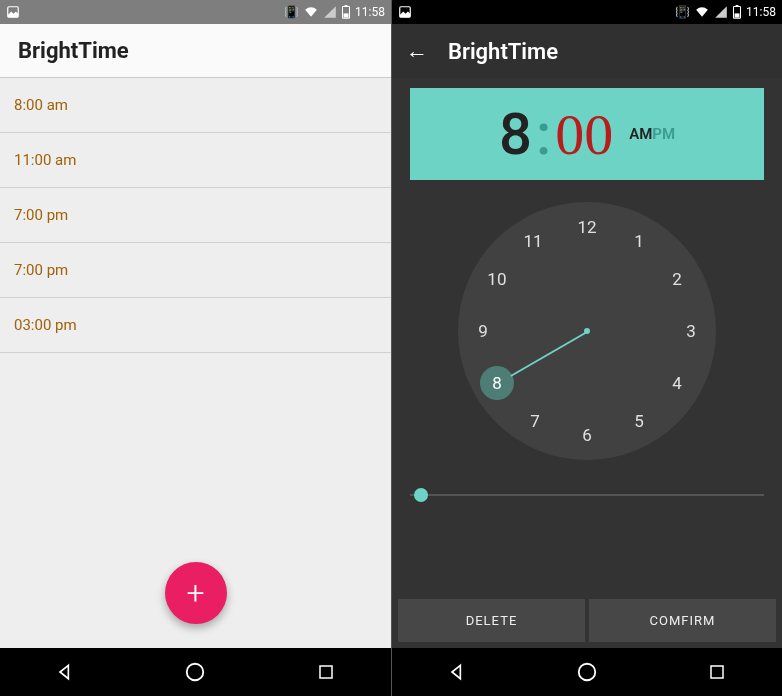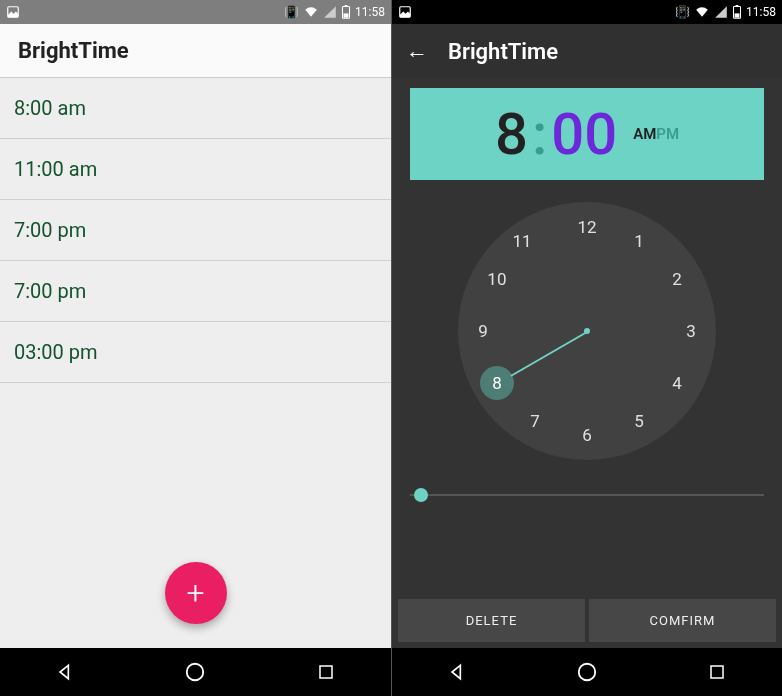--- a/index.html
+++ b/index.html
@@ -13,39 +13,39 @@
   .status-bar { height: 24px; background: #7e7e7e; display: flex; align-items: center; justify-content: space-between; padding: 0 6px; color: #fff; font-size: 12px; }
   .phone.right .status-bar { background: #000; }
   .status-left, .status-right { display: flex; align-items: center; gap: 4px; }
   .status-right span, .status-left span { display: inline-flex; align-items: center; }
 
   
   .appbar-light { background: #fafafa; padding: 14px 18px; font-size: 22px; font-weight: 700; color: #222; border-bottom: 1px solid #ccc; }
 
   
   .time-list { flex: 1; background: #eeeeee; }
-  .time-item { padding: 18px 14px; font-size: 20px; color: #14532d; border-bottom: 1px solid #d0d0d0; }
+  .time-item { padding: 18px 14px; font-size: 15px; color: #a16207; border-bottom: 1px solid #d0d0d0; }
 
   
   .fab { position: absolute; bottom: 72px; left: 50%; transform: translateX(-50%); width: 62px; height: 62px; border-radius: 50%; background: #e91e63; box-shadow: 0 4px 8px rgba(0,0,0,.3); display: flex; align-items: center; justify-content: center; color: #fff; font-size: 32px; font-weight: 300; }
 
   
   .navbar { height: 48px; background: #000; display: flex; align-items: center; justify-content: space-around; color: #fff; }
   .nav-icon { width: 22px; height: 22px; display: inline-flex; align-items: center; justify-content: center; }
 
   
   .appbar-dark { background: #303030; padding: 14px 14px; display: flex; align-items: center; gap: 20px; color: #fff; }
   .appbar-dark .title { font-size: 22px; font-weight: 600; }
   .back-arrow { font-size: 22px; }
 
   
   .time-display { margin: 10px 18px 0 18px; background: #6dd3c5; height: 92px; display: flex; align-items: center; justify-content: center; gap: 10px; position: relative; }
   .time-digits { font-size: 58px; font-weight: 500; color: #222; display: flex; align-items: center; }
   .time-digits .colon { color: #3a9c90; margin: 0 4px; }
-  .time-digits .minute { color: #6d28d9; }
+  .time-digits .minute { color: #b91c1c; font-family: Liberation Serif, serif; }
   .ampm { display: flex; flex-direction: row; font-size: 15px; font-weight: 600; margin-left: 6px; }
   .ampm .active { color: #222; }
   .ampm .inactive { color: #3a9c90; }
 
   
   .clock-wrap { display: flex; justify-content: center; margin-top: 22px; }
   .clock { width: 258px; height: 258px; border-radius: 50%; background: #414141; position: relative; }
   .clock-num { position: absolute; width: 28px; height: 28px; margin-left: -14px; margin-top: -14px; display: flex; align-items: center; justify-content: center; color: #e0e0e0; font-size: 17px; }
   .clock-center { position: absolute; left: 50%; top: 50%; width: 6px; height: 6px; margin-left: -3px; margin-top: -3px; border-radius: 50%; background: #6dd3c5; }
   .clock-hand { position: absolute; left: 50%; top: 50%; width: 88px; height: 2px; background: #6dd3c5; transform-origin: 0 50%; }
@@ -194,21 +194,21 @@
           <div class="clock-num" style="left: 219.067px; top: 77px;">2</div>
           <div class="clock-num" style="left: 233px; top: 129px;">3</div>
           <div class="clock-num" style="left: 219.067px; top: 181px;">4</div>
           <div class="clock-num" style="left: 181px; top: 219.067px;">5</div>
           <div class="clock-num" style="left: 129px; top: 233px;">6</div>
           <div class="clock-num" style="left: 77px; top: 219.067px;">7</div>
           <div class="clock-sel" style="left: 38.9334px; top: 181px;">8</div>
           <div class="clock-hand" style="transform: rotate(150deg);"></div>
           <div class="clock-num" style="left: 25px; top: 129px;">9</div>
           <div class="clock-num" style="left: 38.9334px; top: 77px;">10</div>
-          <div class="clock-num" style="left: 64px; top: 38.9334px;">11</div>
+          <div class="clock-num" style="left: 75px; top: 38.9334px;">11</div>
         </div>
     </div>
 
     <div class="slider-wrap">
       <div class="slider-track"></div>
       <div class="slider-thumb"></div>
     </div>
 
     <div style="flex:1"></div>
 

